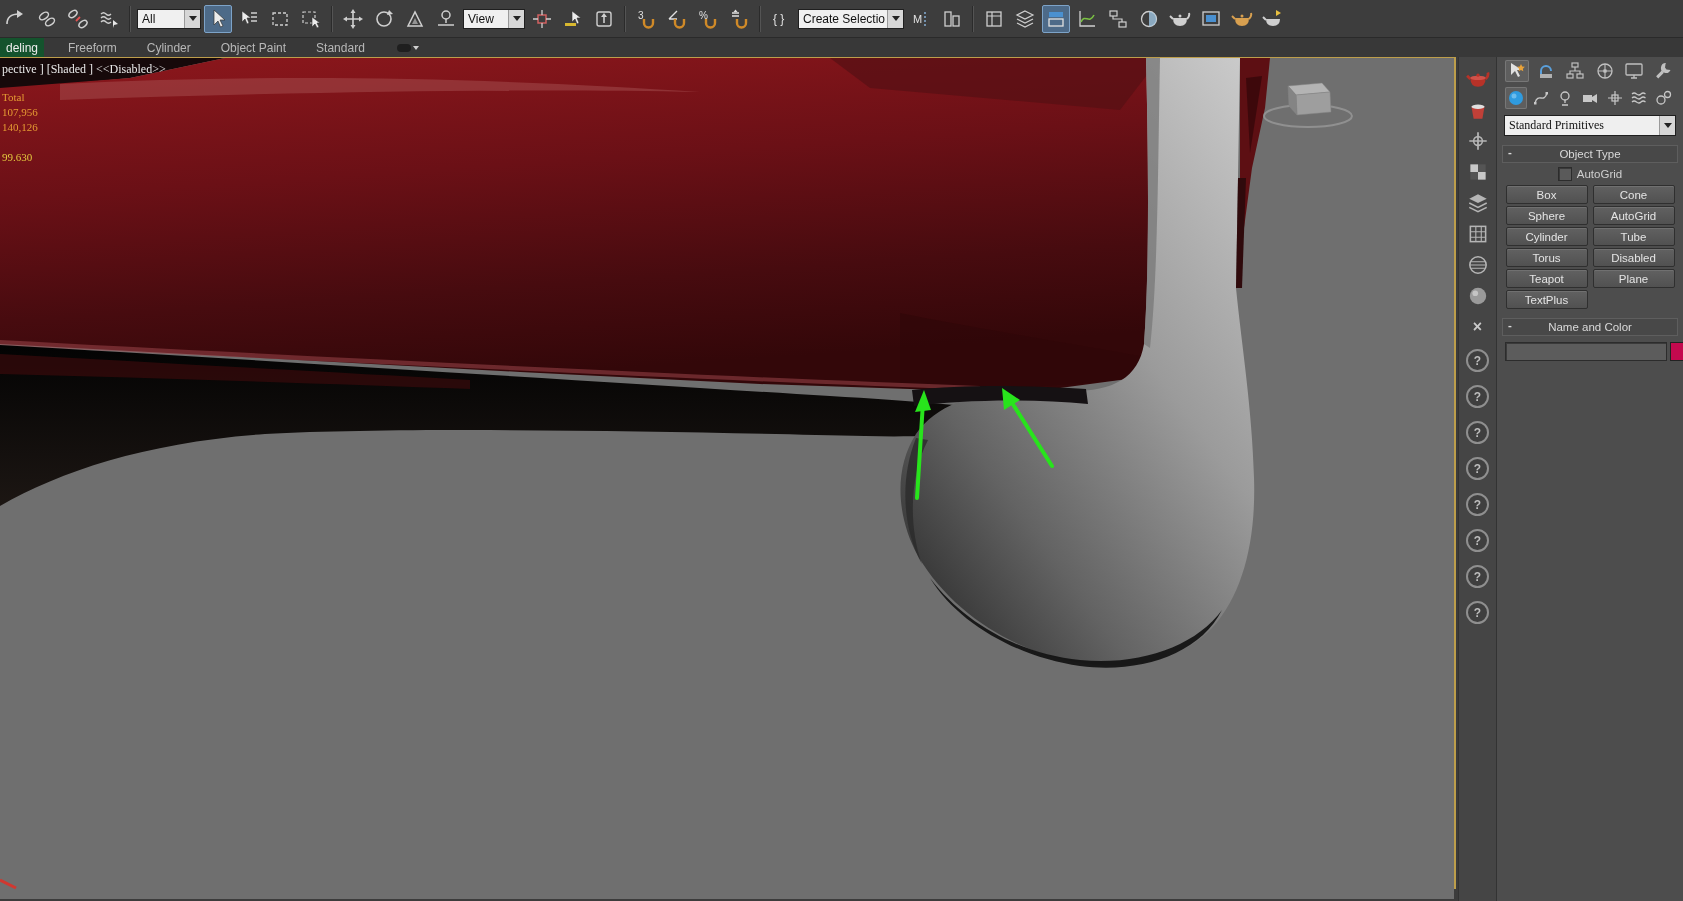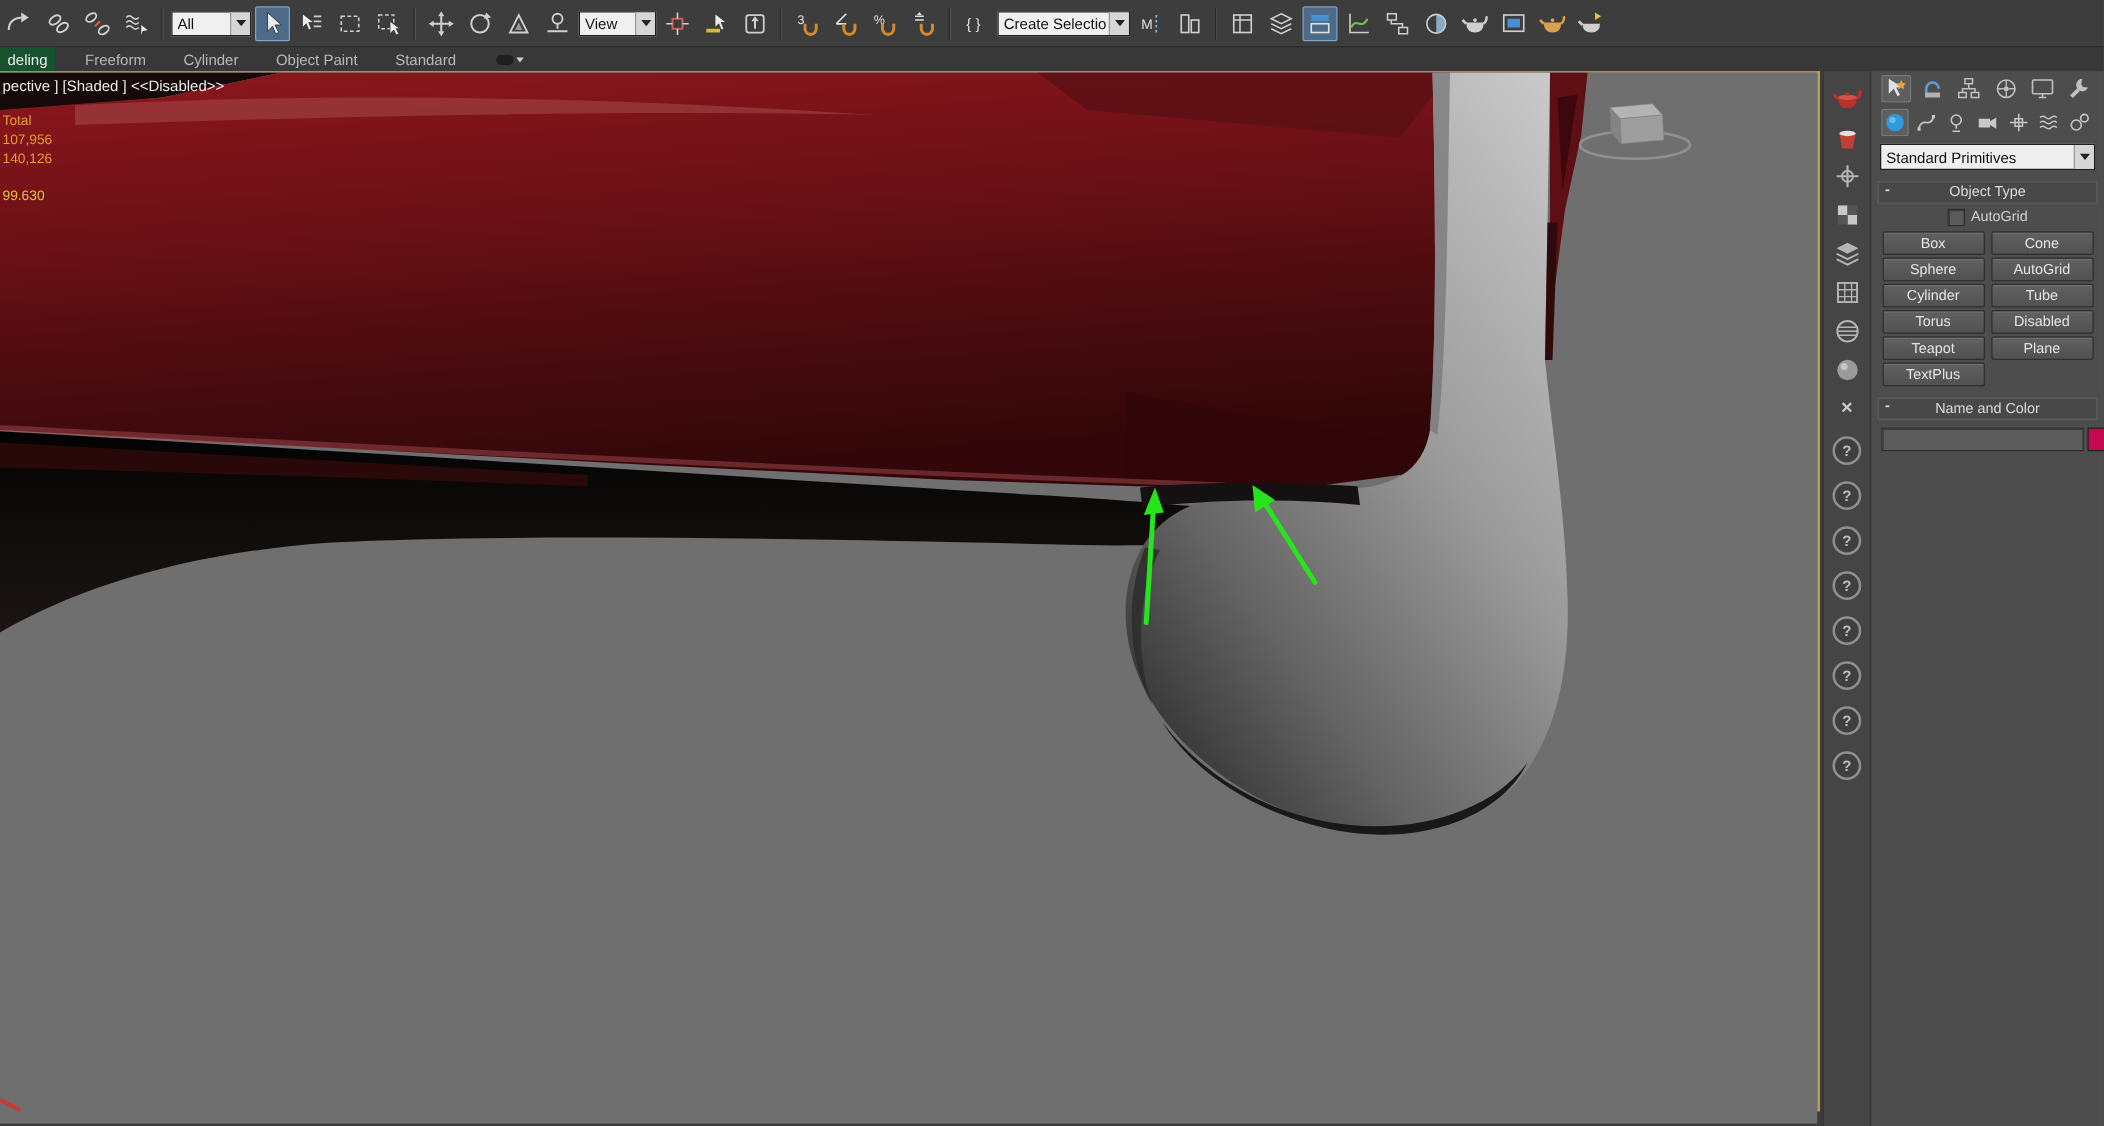--- a/index.html
+++ b/index.html
@@ -24,21 +24,21 @@
   #ribbon-bar{position:absolute;left:0;top:38px;width:1683px;height:19px;background:#383838;
     display:flex;align-items:stretch;font-size:12px;color:#b8b8b8;}
   .rtab{display:flex;align-items:center;padding:0 8px;margin-right:14px;cursor:default;}
   .rtab.active{background:#14532d;color:#ececec;}
   .roverflow{width:26px;margin-left:8px;display:flex;align-items:center;justify-content:center;gap:2px;}
   .roverflow .pill{width:14px;height:8px;background:#1f1f1f;border-radius:4px;}
   .roverflow::after{content:"";border-left:3px solid transparent;border-right:3px solid transparent;border-top:4px solid #cfcfcf;}
 
   
   #viewport{position:absolute;left:0;top:57px;width:1456px;height:832px;box-sizing:border-box;
-    border-top:1px solid #bd9e4b;border-right:2px solid #bd9e4b;border-bottom:2px solid #bd9e4b;background:#6e6e6e;}
+    border-top:1px solid #bd9e4b;border-right:2px solid #bd9e4b;border-bottom:2px solid #bd9e4b;background:#6e6e6e;font-family:Liberation Serif, serif;}
   #scene{display:block;}
   #vp-label{position:absolute;left:2px;top:4px;color:#eaeaea;font-size:12px;white-space:nowrap;}
   #vp-stats{position:absolute;left:2px;top:32px;font-size:11px;line-height:15px;}
   #vp-stats .o{color:#e59b33;}
   #vp-stats .y{color:#e3c83e;}
   #vp-stats .gap{height:15px;}
 
   
   #side-toolbar{position:absolute;left:1458px;top:57px;width:38px;height:844px;background:#454545;
     border-left:1px solid #333;display:flex;flex-direction:column;align-items:center;padding-top:10px;gap:7px;box-sizing:border-box;}
@@ -48,21 +48,21 @@
     color:#bdbdbd;font-size:12px;font-weight:bold;display:flex;align-items:center;justify-content:center;flex:none;margin:3px 0;}
 
   
   #cmd-panel{position:absolute;left:1496px;top:57px;width:187px;height:844px;background:#4d4d4d;
     border-left:1px solid #333;box-sizing:border-box;font-size:12px;color:#d8d8d8;}
   .cp-row{display:flex;align-items:center;justify-content:space-between;padding:2px 8px;height:24px;}
   .cp-ic{width:24px;height:22px;display:flex;align-items:center;justify-content:center;border-radius:2px;}
   .cp-ic.active{background:#5e5e5e;box-shadow:inset 0 0 0 1px #777;}
   .cp-combo{margin:4px 7px 0 7px;height:19px;background:#efefef;border:1px solid #1f1f1f;
     display:flex;align-items:center;color:#111;font-size:12px;padding-left:4px;}
-  .cp-combo .ctext{flex:1;}
+  .cp-combo .ctext{flex:1;font-family:Liberation Serif, serif;}
   .rollout{margin:9px 5px 0 5px;}
   .ro-head{height:16px;background:#484848;border:1px solid #5e5e5e;display:flex;align-items:center;
     font-size:11.5px;color:#dadada;position:relative;}
   .ro-min{position:absolute;left:5px;top:0;font-weight:bold;}
   .ro-title{flex:1;text-align:center;}
   .autogrid{display:flex;align-items:center;justify-content:center;gap:5px;height:22px;font-size:11.5px;color:#cfcfcf;}
   .cbx{width:12px;height:12px;background:#5a5a5a;border:1px solid #2c2c2c;box-shadow:inset 1px 1px 0 #3a3a3a;}
   .btn-grid{display:grid;grid-template-columns:82px 82px;gap:2px 5px;justify-content:center;}
   .obtn{height:17px;display:flex;align-items:center;justify-content:center;font-size:11.5px;color:#e4e4e4;
     background:linear-gradient(#616161,#515151);border:1px solid #2f2f2f;border-radius:2px;box-shadow:inset 0 1px 0 #707070;}

